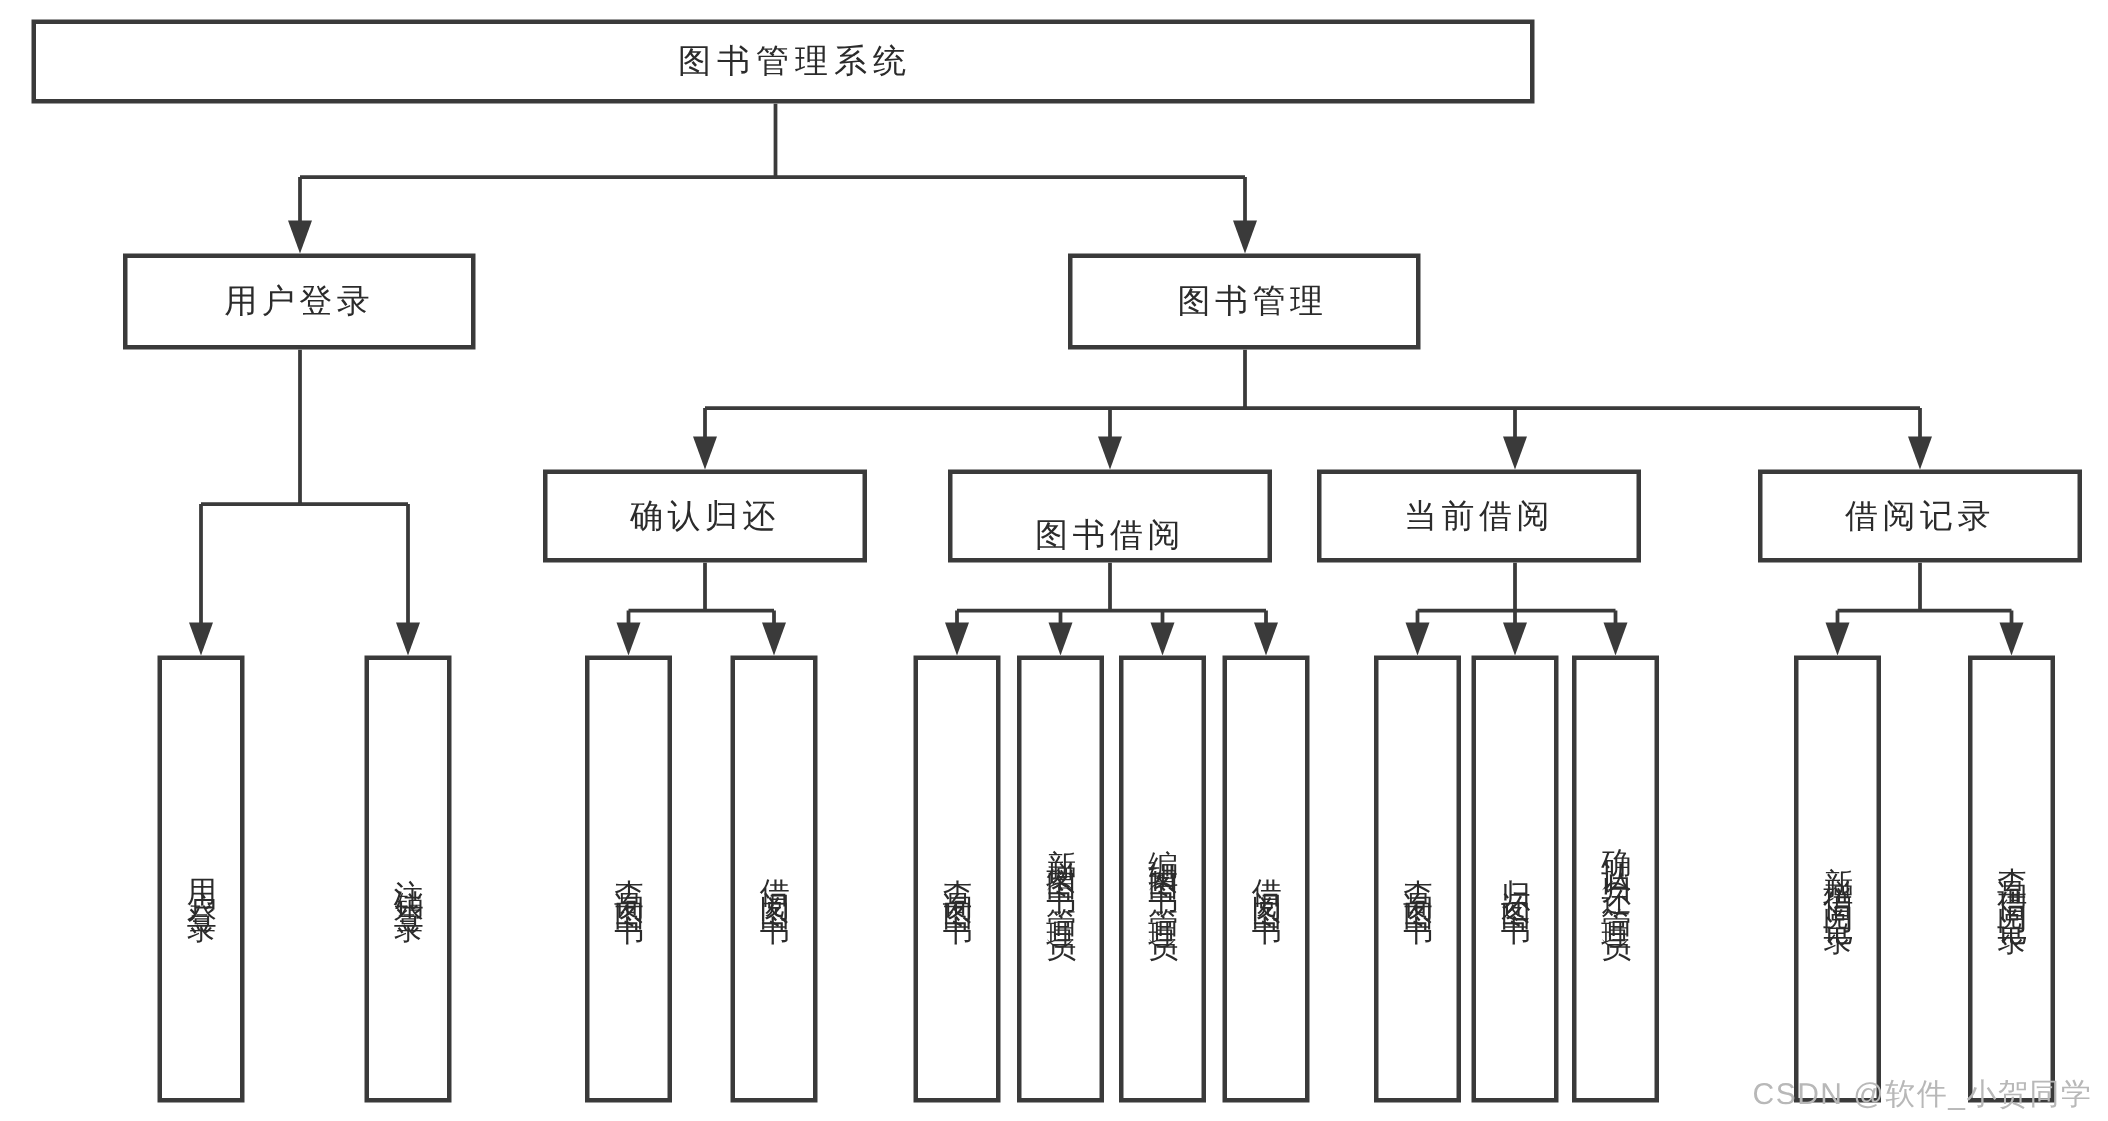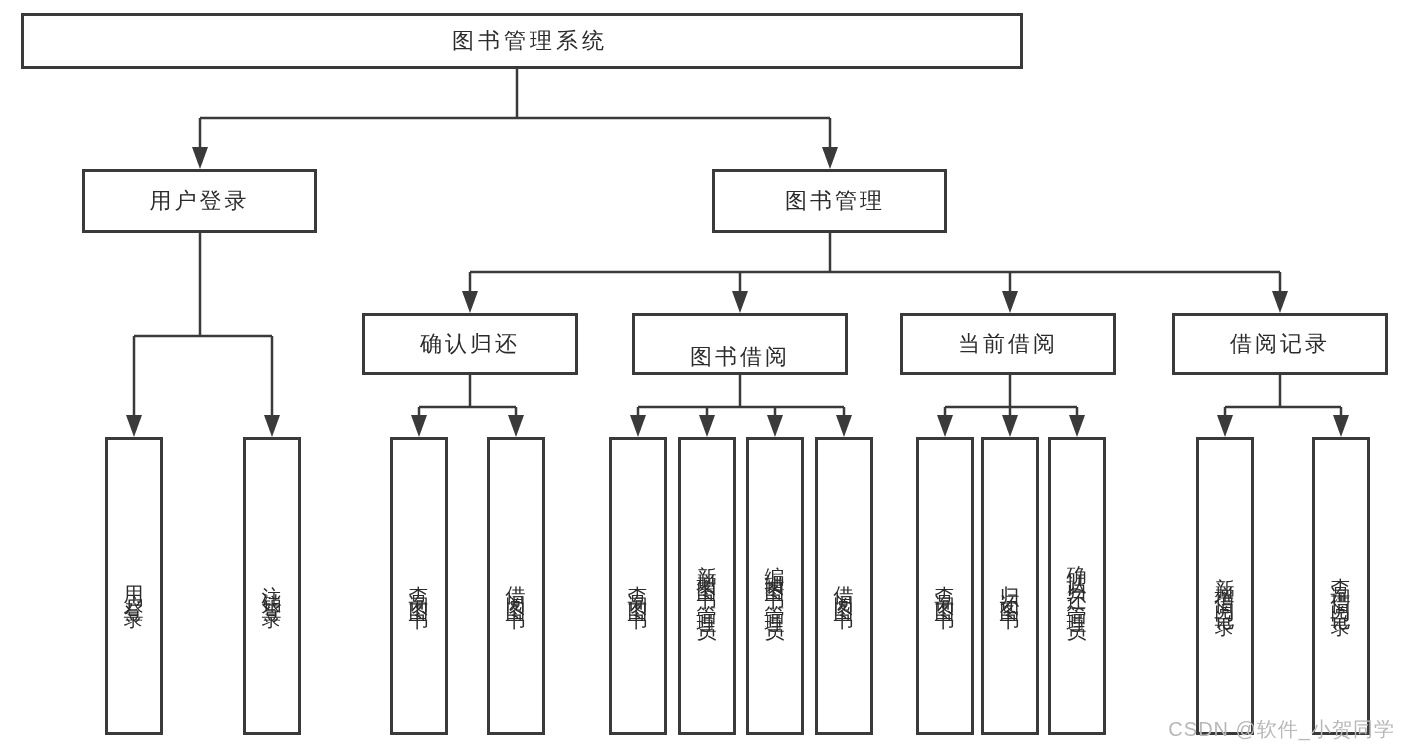--- a/index.html
+++ b/index.html
@@ -24,21 +24,21 @@
   }
   .hlabel { font-size: 22px; letter-spacing: 3px; white-space: nowrap; }
   .root-box { left: 21px; top: 13px; width: 1002px; height: 56px; }
   .root-box .hlabel { letter-spacing: 4px; margin-left: 16px; }
   .l2 { top: 169px; width: 235px; height: 64px; }
   .l2-user { left: 82px; }
   .l2-book { left: 712px; padding-left: 11px; }
   .l3 { top: 313px; width: 216px; height: 62px; }
   .l3-a { left: 362px; }
   .l3-b { left: 632px; align-items: flex-end; }
-  .l3-c { left: 900px; }
+  .l3-c { left: 878px; }
   .l3-d { left: 1172px; }
   .leaf { top: 437px; width: 58px; height: 298px; }
   .vtext {
     writing-mode: vertical-rl;
     text-orientation: mixed;
     font-size: 20px;
     line-height: 1;
     letter-spacing: 8px;
     white-space: nowrap;
   }

